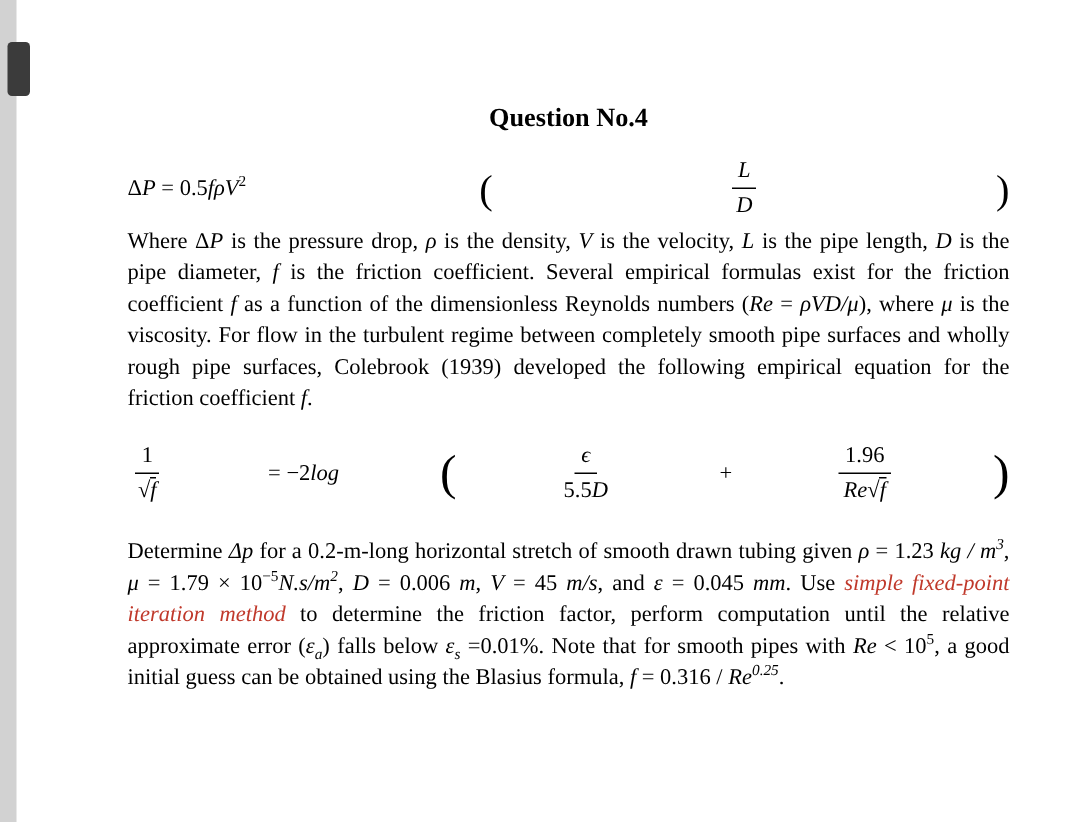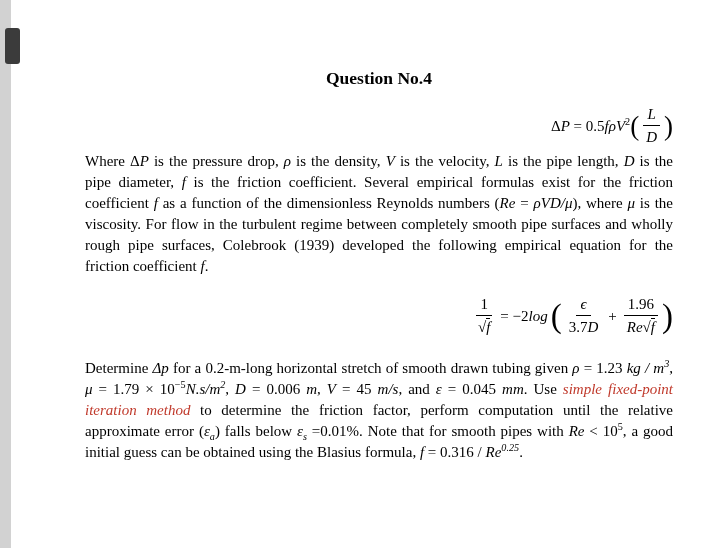--- a/index.html
+++ b/index.html
@@ -46,21 +46,21 @@
   
   .run-i { font-style: italic; }
   .run-ri { font-style: italic; color: var(--accent-red, #c0392b); }
   .run-sup { font-size: 0.68em; vertical-align: super; line-height: 0; }
   .run-sup-i { font-size: 0.68em; vertical-align: super; line-height: 0; font-style: italic; }
   .run-sub-i { font-size: 0.68em; vertical-align: sub; line-height: 0; font-style: italic; }
   .run-rad { border-top: 1px solid #000; }
   
   .eq {
     display: flex;
-    justify-content: flex-end;
+    justify-content: space-between;
     align-items: center;
     font-size: 15px;
     line-height: 20px;
   }
   .eq1 { margin: 5px 0 4px 0; }
   .eq2 { margin: 17px 0 16px 0; }
   .frac {
     display: inline-flex;
     flex-direction: column;
     align-items: center;
@@ -111,21 +111,21 @@
 
   <div class="eq eq2">
     <span class="frac">
       <span class="num"><span>1</span></span>
       <span class="den"><span>√</span><span class="run-i run-rad">f</span></span>
     </span>
     <span class="eq-rel"><span>= −2</span><span class="run-i">log</span></span>
     <span class="paren paren-lg">(</span>
     <span class="frac">
       <span class="num"><span class="run-i">ϵ</span></span>
-      <span class="den"><span>3.7</span><span class="run-i">D</span></span>
+      <span class="den"><span>5.5</span><span class="run-i">D</span></span>
     </span>
     <span class="eq-plus">+</span>
     <span class="frac">
       <span class="num"><span>1.96</span></span>
       <span class="den"><span class="run-i">Re</span><span>√</span><span class="run-i run-rad">f</span></span>
     </span>
     <span class="paren paren-lg">)</span>
   </div>
 
 

